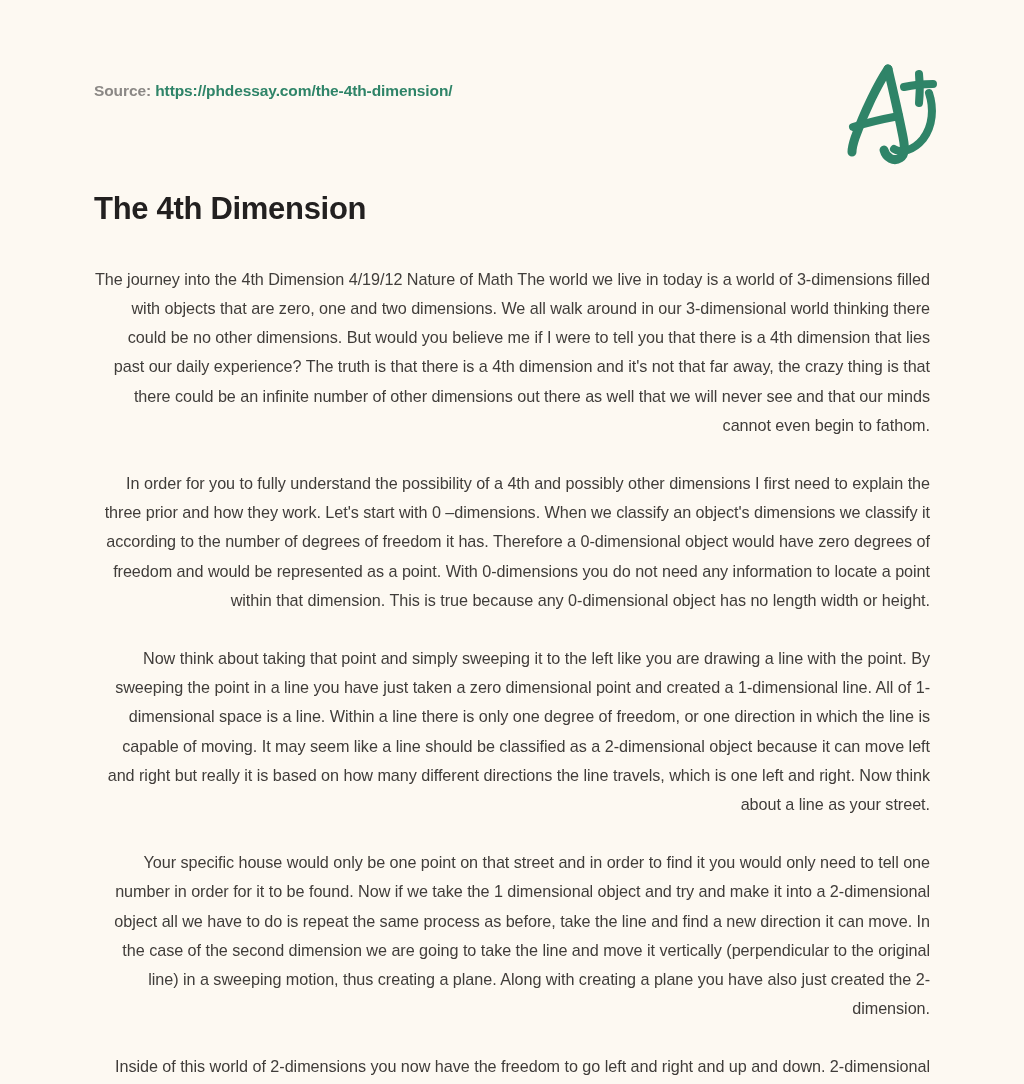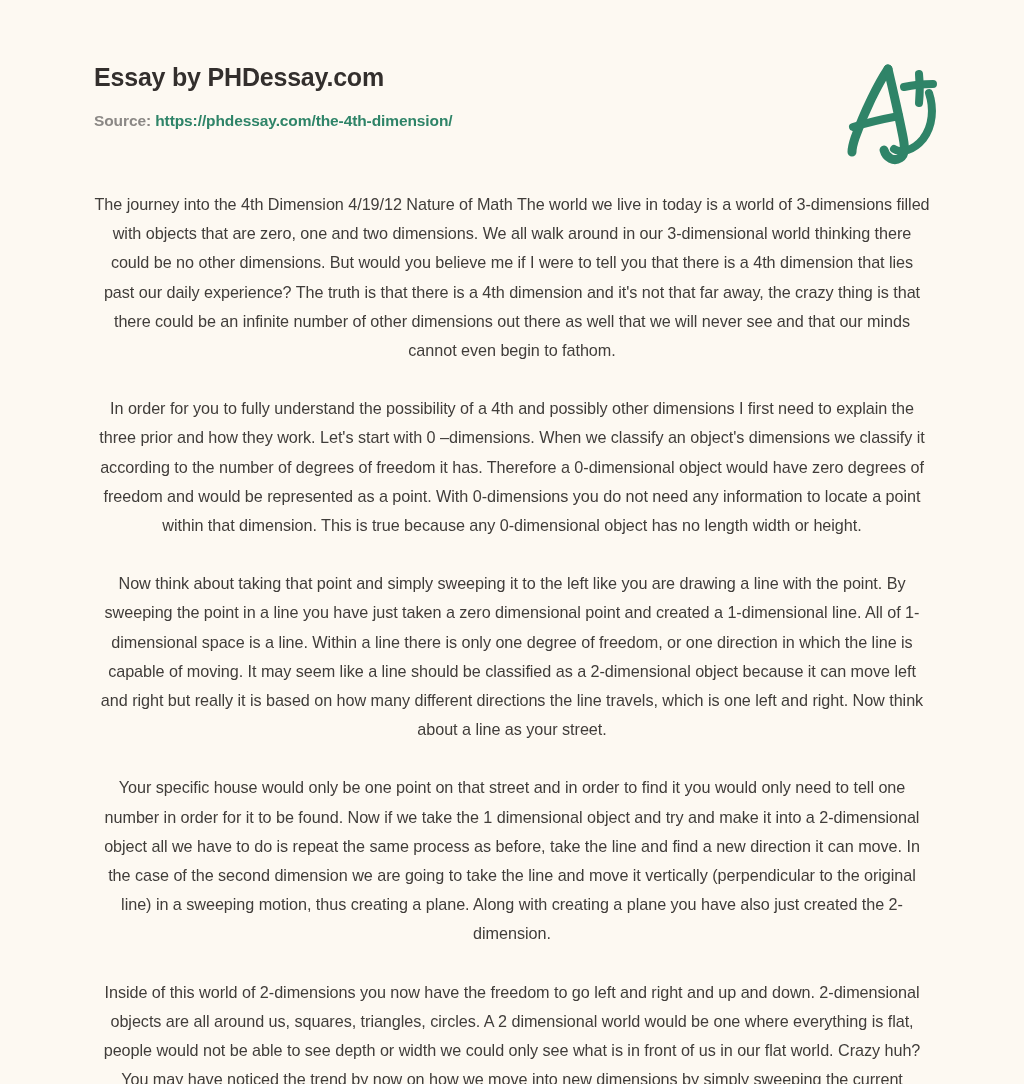--- a/index.html
+++ b/index.html
@@ -71,32 +71,31 @@
     margin: 0 0 36px 0;
     line-height: 1.25;
   }
   .article-body p {
     font-size: 16.2px;
     line-height: 29.2px;
     color: #403d3a;
     margin: 0 0 29px 0;
     max-width: 838px;
     letter-spacing: -0.05px;
-    text-align: center;
+    text-align: right;
   }
   .article-body p:last-child {
     margin-bottom: 0;
   }
 </style>
 </head>
 <body>
 
 <header class="page-header">
 
-  <h1 class="brand-line">Essay by PHDessay.com</h1>
 
   <div class="source-line">
     <span class="source-label">Source:</span>
     <a class="source-url" href="#">https://phdessay.com/the-4th-dimension/</a>
   </div>
 
   <svg class="logo-mark" viewBox="0 0 120 120" xmlns="http://www.w3.org/2000/svg">
     <g fill="none" stroke="#2f8468" stroke-linecap="round" stroke-linejoin="round">
 
       <path d="M62 19 C 52 34, 38 62, 29 88 C 27 94, 26 99, 26 102" stroke-width="9"></path>
@@ -109,20 +108,21 @@
       <path d="M93 24 C 94 34, 94 44, 93 53" stroke-width="8"></path>
 
       <path d="M78 37 C 87 35, 98 34, 107 34" stroke-width="8"></path>
 
       <path d="M103 43 C 108 58, 107 76, 97 89 C 88 100, 75 104, 68 99" stroke-width="8"></path>
     </g>
   </svg>
 </header>
 
 <main class="article">
+  <h2 class="article-title">The 4th Dimension</h2>
 
   <div class="article-body">
     <p>The journey into the 4th Dimension 4/19/12 Nature of Math The world we live in today is a world of 3-dimensions filled with objects that are zero, one and two dimensions. We all walk around in our 3-dimensional world thinking there could be no other dimensions. But would you believe me if I were to tell you that there is a 4th dimension that lies past our daily experience? The truth is that there is a 4th dimension and it's not that far away, the crazy thing is that there could be an infinite number of other dimensions out there as well that we will never see and that our minds cannot even begin to fathom.</p>
     <p>In order for you to fully understand the possibility of a 4th and possibly other dimensions I first need to explain the three prior and how they work. Let's start with 0 –dimensions. When we classify an object's dimensions we classify it according to the number of degrees of freedom it has. Therefore a 0-dimensional object would have zero degrees of freedom and would be represented as a point. With 0-dimensions you do not need any information to locate a point within that dimension. This is true because any 0-dimensional object has no length width or height.</p>
     <p>Now think about taking that point and simply sweeping it to the left like you are drawing a line with the point. By sweeping the point in a line you have just taken a zero dimensional point and created a 1-dimensional line. All of 1-dimensional space is a line. Within a line there is only one degree of freedom, or one direction in which the line is capable of moving. It may seem like a line should be classified as a 2-dimensional object because it can move left and right but really it is based on how many different directions the line travels, which is one left and right. Now think about a line as your street.</p>
     <p>Your specific house would only be one point on that street and in order to find it you would only need to tell one number in order for it to be found. Now if we take the 1 dimensional object and try and make it into a 2-dimensional object all we have to do is repeat the same process as before, take the line and find a new direction it can move. In the case of the second dimension we are going to take the line and move it vertically (perpendicular to the original line) in a sweeping motion, thus creating a plane. Along with creating a plane you have also just created the 2-dimension.</p>
     <p>Inside of this world of 2-dimensions you now have the freedom to go left and right and up and down. 2-dimensional objects are all around us, squares, triangles, circles. A 2 dimensional world would be one where everything is flat, people would not be able to see depth or width we could only see what is in front of us in our flat world. Crazy huh? You may have noticed the trend by now on how we move into new dimensions by simply sweeping the current dimension in a new direction. So when we take our 2-dimensional plane and sweep it up and down it will form a cube. This</p>
   </div>
 </main>
 

